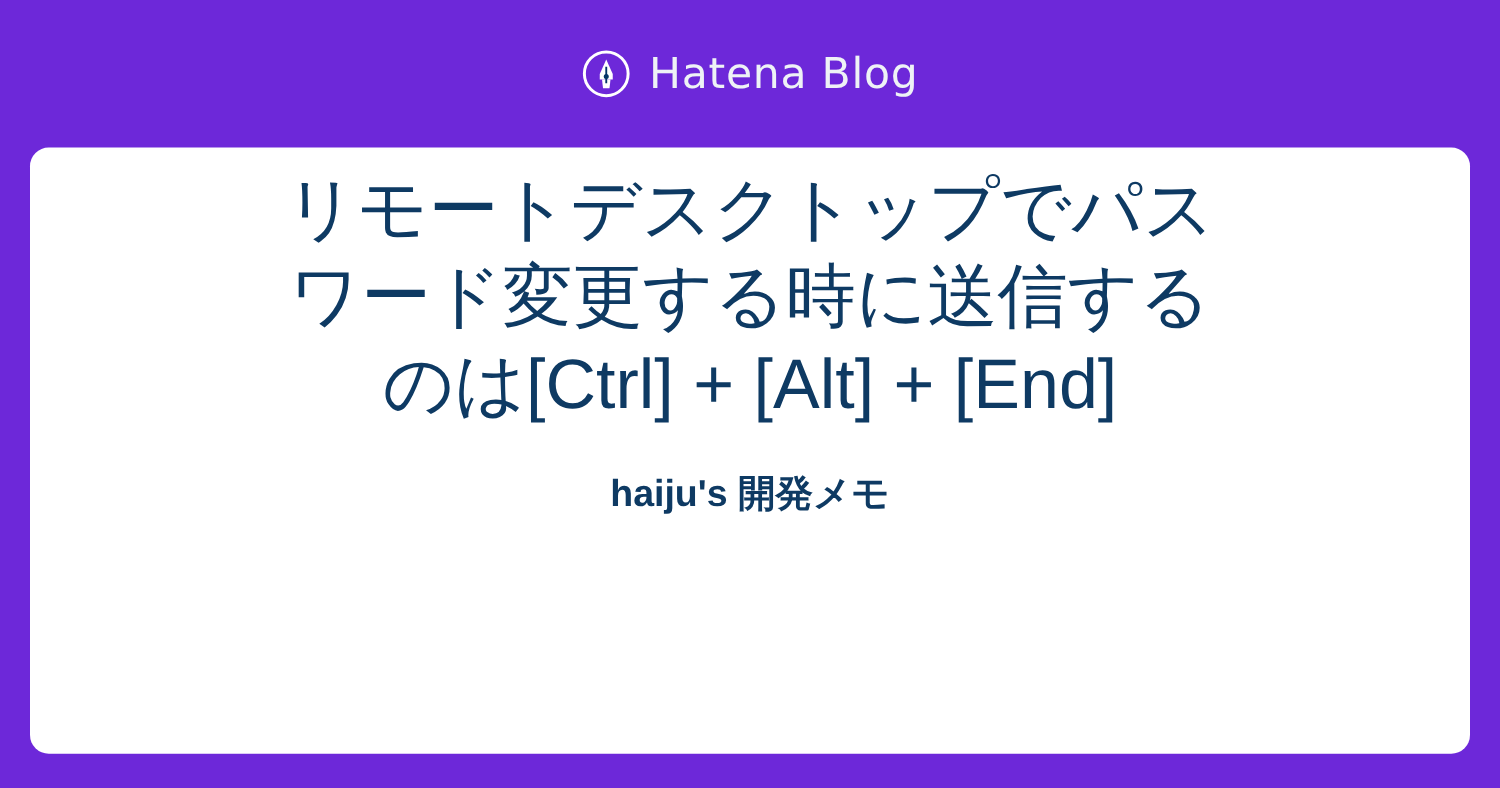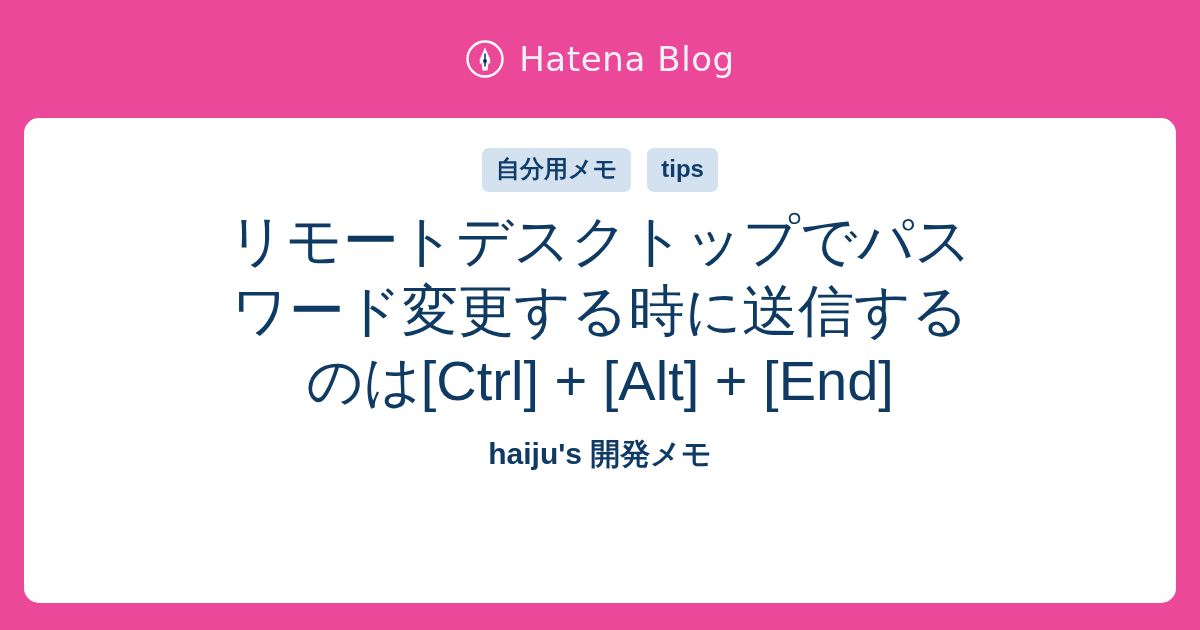--- a/index.html
+++ b/index.html
@@ -11,21 +11,21 @@
     height: 630px;
     overflow: hidden;
     background: #023366;
     font-family: "Liberation Sans", "DejaVu Sans", sans-serif;
   }
 
   #og-card {
     position: relative;
     width: 1200px;
     height: 630px;
-    background: #ec4899;
+    background: #6d28d9;
     box-sizing: border-box;
   }
 
   
   .brand-bar {
     position: absolute;
     top: 0;
     left: 0;
     width: 1200px;
     height: 118px;
@@ -96,21 +96,21 @@
     line-height: 70px;
     text-align: center;
     letter-spacing: 0px;
     max-width: 760px;
     box-sizing: content-box;
     word-break: break-word;
   }
 
   
   .blog-name {
-    margin-top: 20px;
+    margin-top: 36px;
     color: #0e3a63;
     font-size: 30px;
     font-weight: 700;
     line-height: 1.2;
     text-align: center;
     white-space: nowrap;
   }
 </style>
 </head>
 <body>
@@ -125,23 +125,19 @@
         <path d="M16.6 24.6 L23.4 24.6 L22.6 31.6 L17.4 31.6 Z" fill="#ffffff"></path>
         <path d="M20 14.4 L20 27.5" stroke="#023366" stroke-width="1.5" fill="none"></path>
         <circle cx="20" cy="22.1" r="2.0" fill="#023366"></circle>
       </svg>
     </span>
     <span class="brand-name">Hatena Blog</span>
   </div>
 
   <div class="content-card">
 
-    <div class="tag-row">
-      <span class="tag">自分用メモ</span>
-      <span class="tag">tips</span>
-    </div>
 
     <h1 class="entry-title">リモートデスクトップでパスワード変更する時に送信するのは[Ctrl] + [Alt] + [End]</h1>
 
     <div class="blog-name">haiju's 開発メモ</div>
 
   </div>
 </div>
 
 </body></html>

